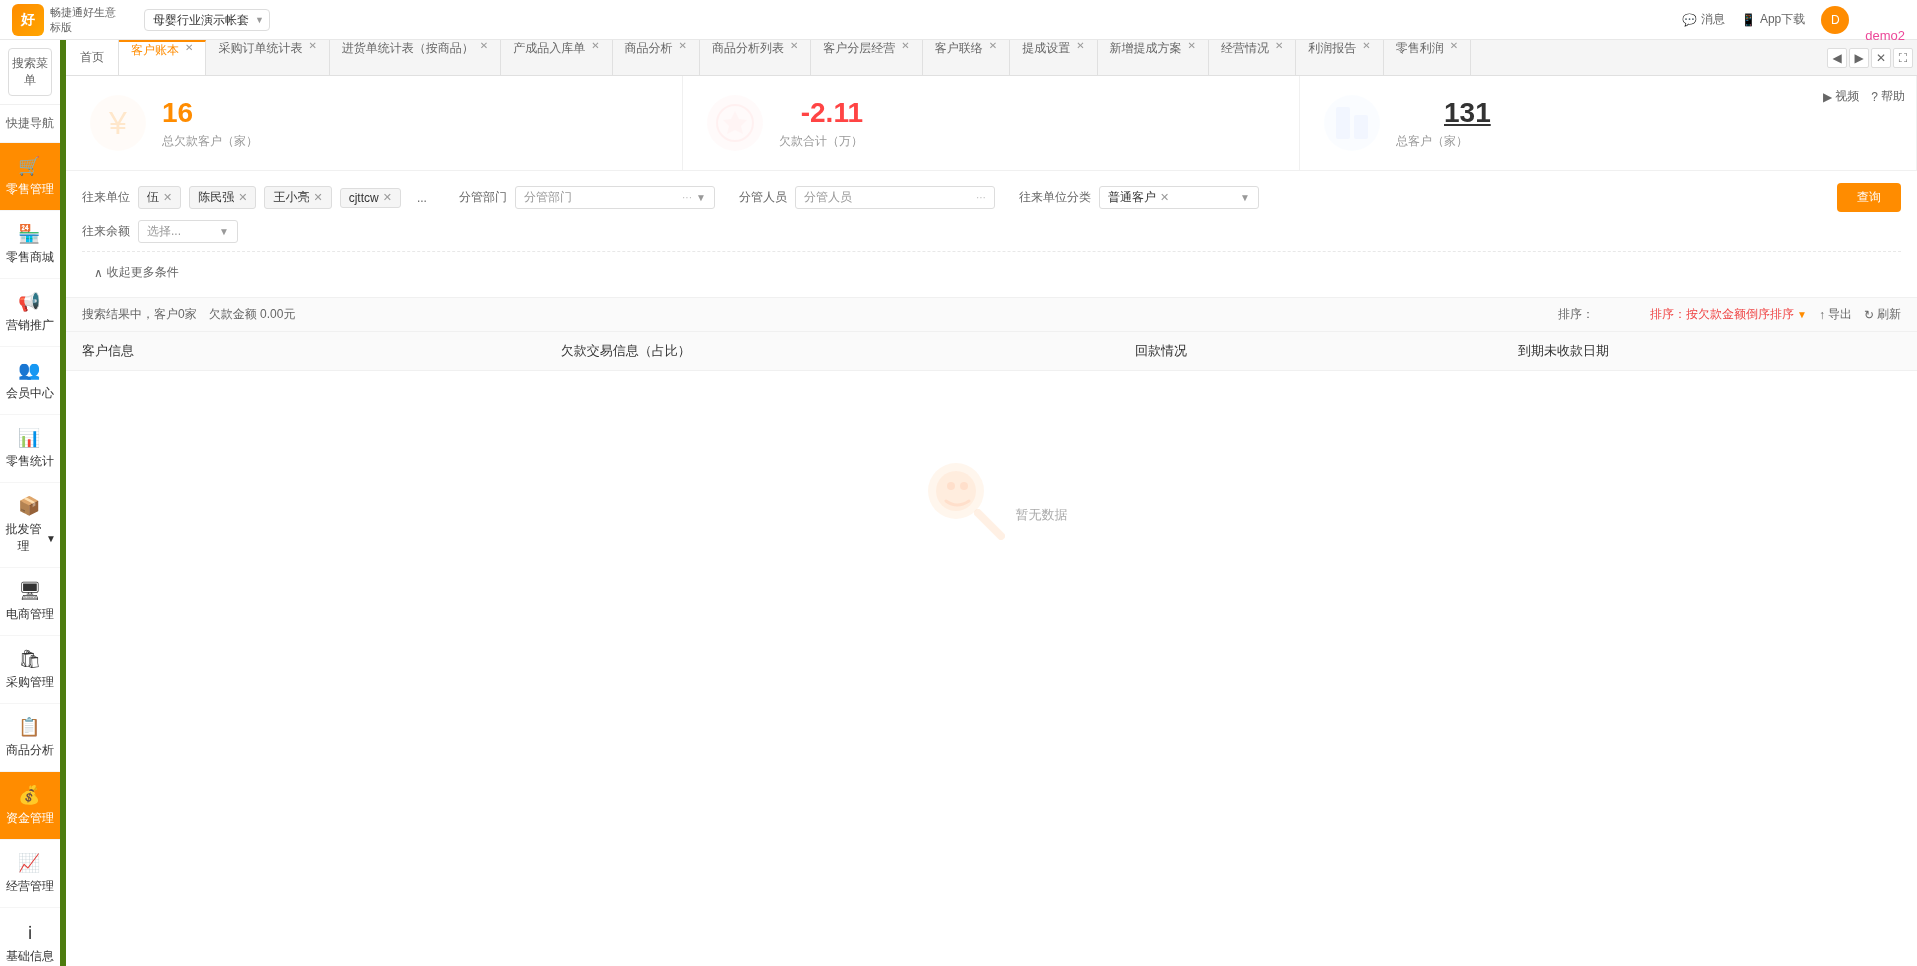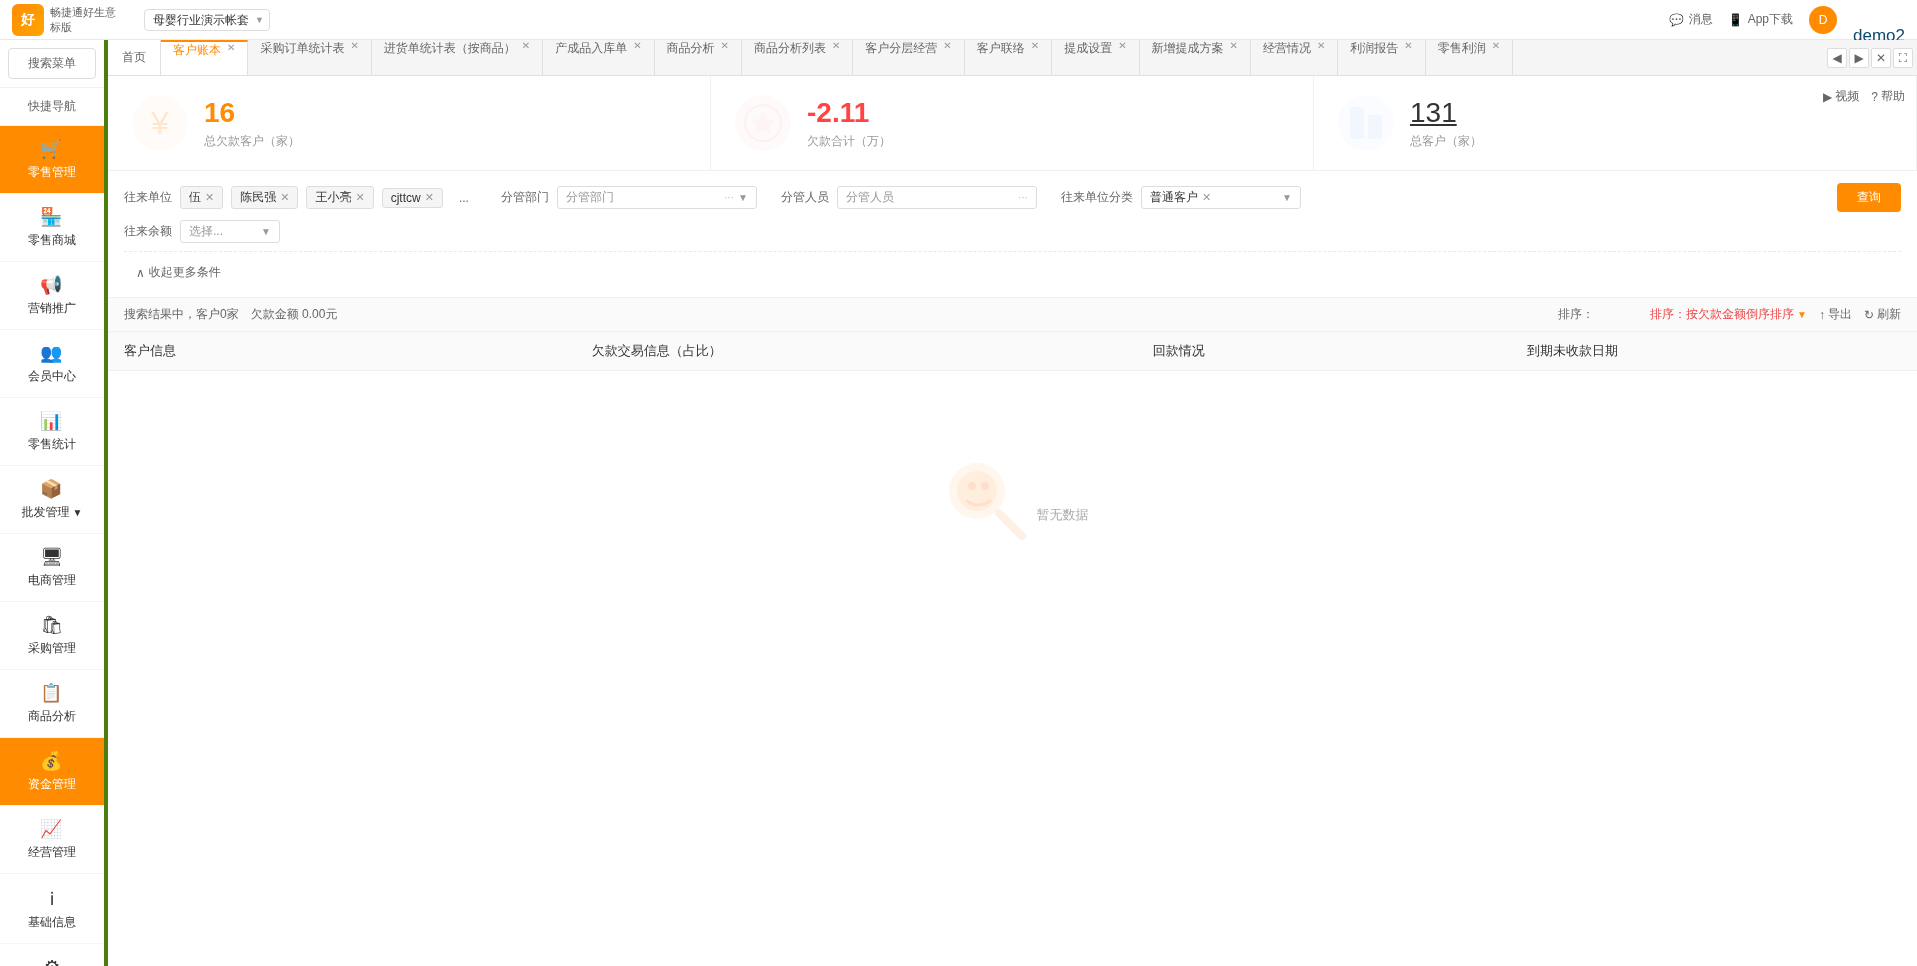--- a/index.html
+++ b/index.html
@@ -2,37 +2,37 @@
 <html><head>
   <meta charset="utf-8">
   <style>
     * { box-sizing: border-box; margin: 0; padding: 0; font-family: 'Microsoft YaHei', Arial, sans-serif; }
     body { background: #f5f5f5; font-size: 13px; color: #333; overflow: hidden; height: 966px; }
 
     
     .app-container { display: flex; flex-direction: column; height: 966px; }
     .top-bar { height: 40px; background: #fff; display: flex; align-items: center; padding: 0 12px; border-bottom: 1px solid #e8e8e8; flex-shrink: 0; }
     .main-layout { display: flex; flex: 1; overflow: hidden; }
-    .sidebar { width: 108px; background: #fff; border-right: 4px solid #4d7c0f; display: flex; flex-direction: column; overflow-y: auto; flex-shrink: 0; }
+    .sidebar { width: 66px; background: #fff; border-right: 6px solid #4d7c0f; display: flex; flex-direction: column; overflow-y: auto; flex-shrink: 0; }
     .content-area { flex: 1; display: flex; flex-direction: column; overflow: hidden; }
     .tabs-bar { height: 36px; background: #f5f5f5; display: flex; align-items: center; border-bottom: 1px solid #e0e0e0; overflow: hidden; flex-shrink: 0; }
     .main-content { flex: 1; overflow-y: auto; background: #fff; }
 
     
     .top-bar-logo { display: flex; align-items: center; gap: 6px; flex-shrink: 0; }
     .logo-icon { width: 32px; height: 32px; background: linear-gradient(135deg, #ff8c00, #ffa500); border-radius: 6px; display: flex; align-items: center; justify-content: center; color: white; font-size: 14px; font-weight: bold; }
     .logo-text { font-size: 11px; color: #666; line-height: 1.3; }
     .logo-text span { display: block; }
     .top-bar-select { margin-left: 12px; border: 1px solid #ddd; border-radius: 4px; padding: 3px 20px 3px 8px; font-size: 12px; color: #333; background: white; cursor: pointer; appearance: none; position: relative; }
     .select-wrapper { position: relative; display: inline-block; }
     .select-wrapper::after { content: '▼'; position: absolute; right: 6px; top: 50%; transform: translateY(-50%); font-size: 9px; color: #999; pointer-events: none; }
     .top-bar-right { margin-left: auto; display: flex; align-items: center; gap: 16px; }
     .top-bar-btn { display: flex; align-items: center; gap: 4px; font-size: 12px; color: #666; cursor: pointer; }
     .avatar { width: 28px; height: 28px; border-radius: 50%; background: #ff8c00; display: flex; align-items: center; justify-content: center; color: white; font-size: 12px; }
-    .username { font-size: 17px; color: #0c4a6e; cursor: pointer; margin-top: 32px; }
+    .username { font-size: 13px; color: #ec4899; cursor: pointer; margin-top: 32px; }
 
     
     .tabs-bar { padding-left: 0; }
     .tab-item { height: 36px; padding: 0 12px; display: flex; gap: 6px; font-size: 12px; color: #666; cursor: pointer; white-space: nowrap; border-right: 1px solid #e0e0e0; background: #f5f5f5; flex-shrink: 0; }
     .tab-item.active { background: #fff; color: #ff8c00; border-top: 2px solid #ff8c00; }
     .tab-item .close-btn { font-size: 10px; color: #999; }
     .tab-home { background: #fff; color: #666; height: 36px; padding: 0 14px; display: flex; align-items: center; border-right: 1px solid #e0e0e0; font-size: 12px; cursor: pointer; }
     .tabs-nav-btns { display: flex; align-items: center; margin-left: auto; gap: 2px; padding-right: 4px; }
     .tab-nav-btn { width: 20px; height: 20px; display: flex; align-items: center; justify-content: center; font-size: 12px; color: #666; cursor: pointer; border: 1px solid #ddd; background: white; border-radius: 2px; }
 
@@ -48,23 +48,23 @@
     
     .stats-area { display: flex; background: #fff; border-bottom: 1px solid #f0f0f0; position: relative; min-height: 95px; }
     .stat-block { flex: 1; padding: 18px 24px; display: flex; align-items: center; gap: 16px; border-right: 1px solid #f0f0f0; }
     .stat-block:last-child { border-right: none; }
     .stat-icon { width: 56px; height: 56px; border-radius: 50%; display: flex; align-items: center; justify-content: center; font-size: 24px; flex-shrink: 0; opacity: 0.3; }
     .stat-icon.orange { background: #fff0e0; color: #ff8c00; }
     .stat-icon.red { background: #ffe0e0; color: #ff4444; }
     .stat-icon.blue { background: #e0f0ff; color: #4488ff; }
     .stat-data { display: flex; flex-direction: column; }
     .stat-value { font-size: 28px; font-weight: bold; line-height: 1.2; }
-    .stat-value.red { color: #ff4444; }
+    .stat-value.red { color: #ff4444; text-align: right; }
     .stat-value.orange { color: #ff8c00; }
-    .stat-value.bold { font-weight: normal; color: #333; text-decoration: underline; }
+    .stat-value.bold { font-weight: bold; color: #333; text-decoration: underline; margin-left: 48px; }
     .stat-label { font-size: 12px; color: #999; margin-top: 4px; }
     .stats-top-right { position: absolute; right: 12px; top: 12px; display: flex; gap: 12px; }
     .stats-link { font-size: 12px; color: #666; cursor: pointer; display: flex; align-items: center; gap: 3px; }
 
     
     .filter-area { padding: 12px 16px; background: #fff; border-bottom: 1px solid #f0f0f0; }
     .filter-row { display: flex; align-items: center; gap: 8px; margin-bottom: 8px; flex-wrap: wrap; }
     .filter-label { font-size: 12px; color: #666; white-space: nowrap; flex-shrink: 0; }
     .filter-tag { display: inline-flex; align-items: center; gap: 4px; padding: 2px 8px; background: #f5f5f5; border: 1px solid #ddd; border-radius: 3px; font-size: 12px; color: #333; }
     .filter-tag .remove { color: #999; cursor: pointer; font-size: 11px; }

